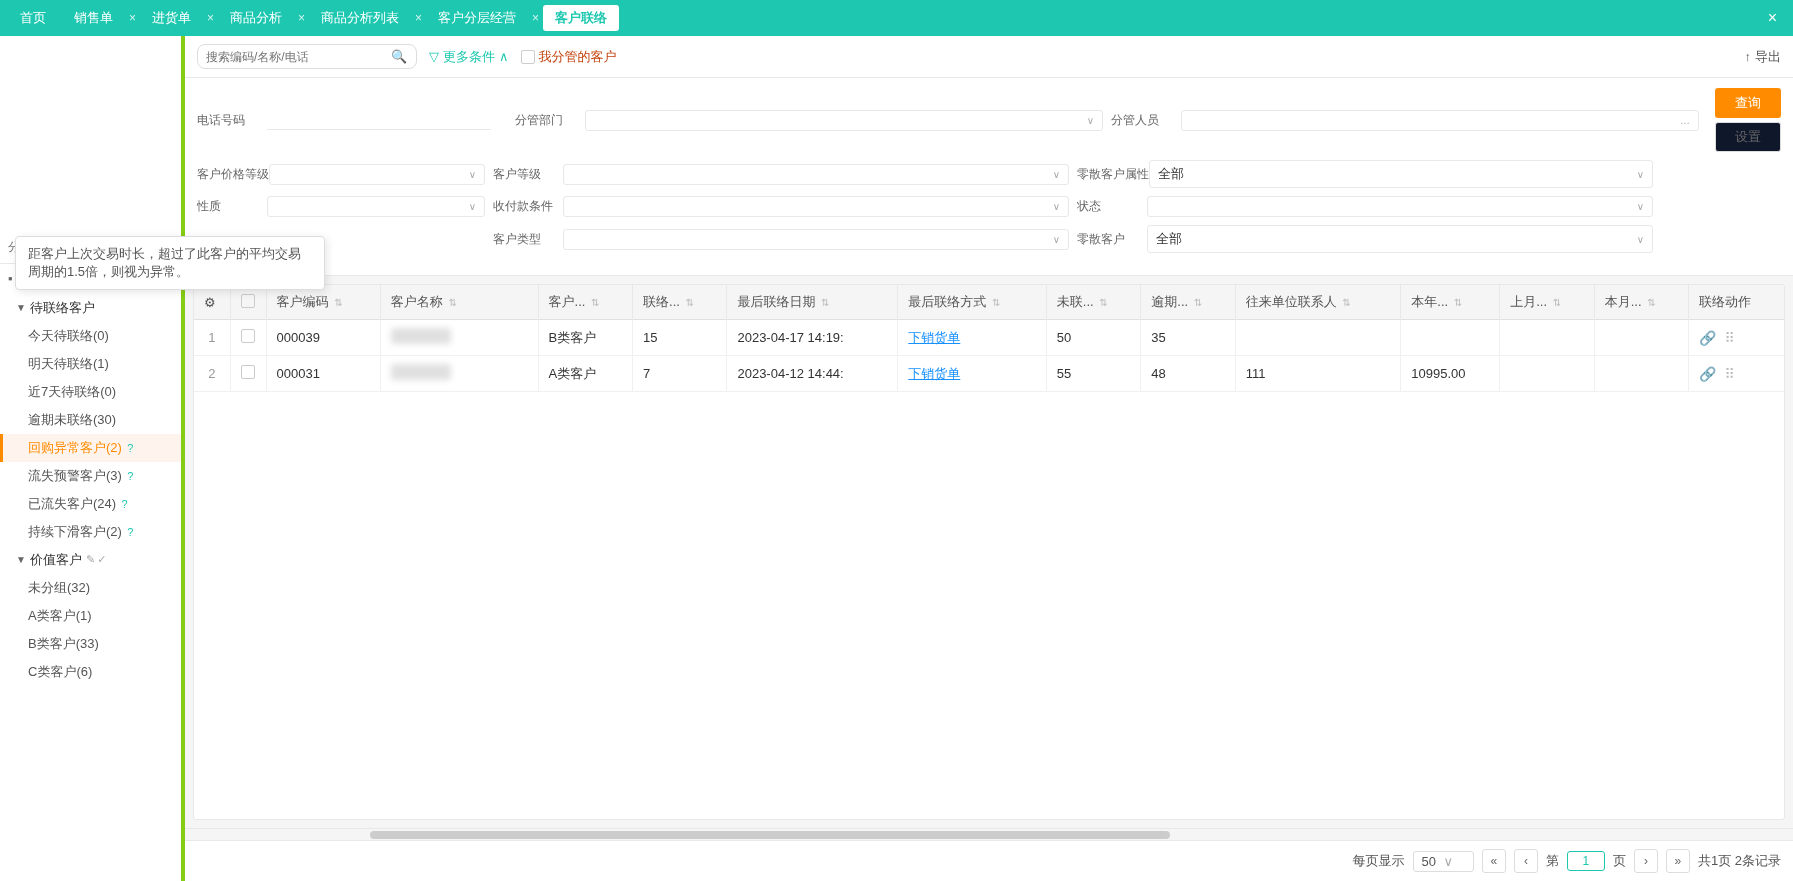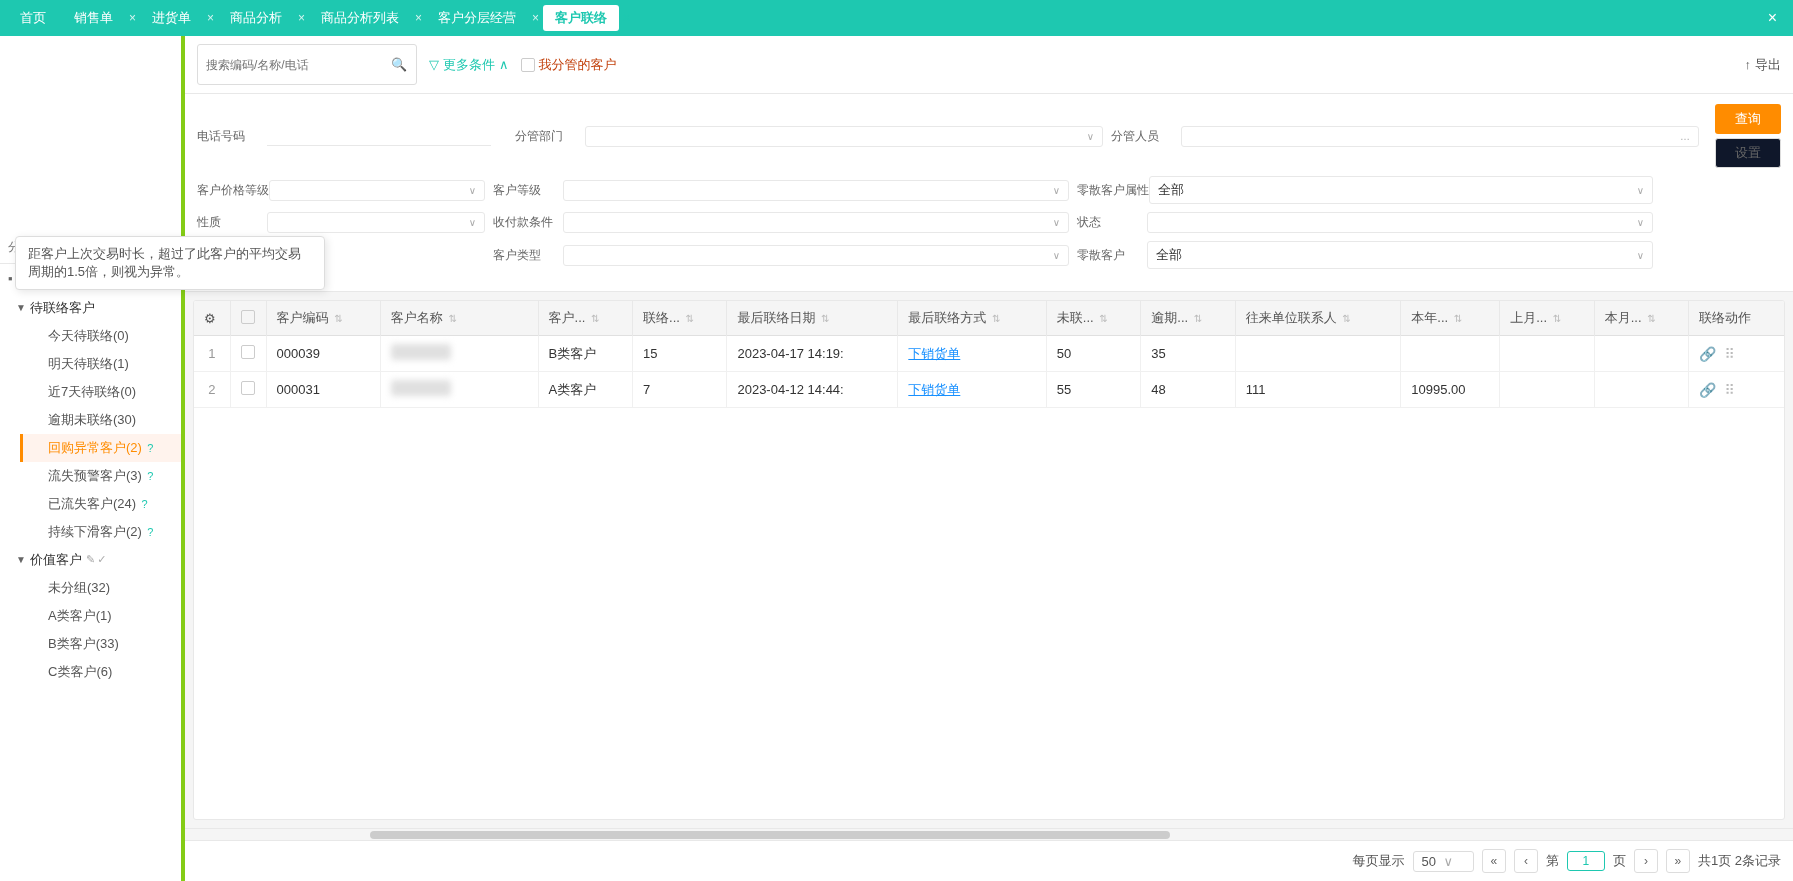--- a/index.html
+++ b/index.html
@@ -96,21 +96,20 @@
       cursor: pointer;
       font-size: 12px;
     }
     .sidebar-group-header .triangle { margin-right: 4px; color: #666; font-size: 10px; }
 
     .sidebar-item {
       padding: 5px 8px 5px 28px;
       color: #555;
       cursor: pointer;
       font-size: 12px;
-      margin-left: 20px;
     }
     .sidebar-item.active {
       background: #fff3ed;
       color: #ff8c00;
       border-left: 3px solid #ff8c00;
       padding-left: 25px;
     }
 
     
     .tooltip-box {
@@ -154,22 +153,22 @@
       padding: 8px 12px;
       display: flex;
       align-items: center;
       gap: 12px;
       border-bottom: 1px solid #e8e8e8;
     }
     .filter-search {
       display: flex;
       align-items: center;
       border: 1px solid #ddd;
-      border-radius: 3px;
-      padding: 12px 8px;
+      border-radius: 8px;
+      padding: 4px 8px;
       gap: 6px;
       width: 220px;
     }
     .filter-search input {
       border: none;
       outline: none;
       font-size: 12px;
       color: #999;
       width: 100%;
     }

